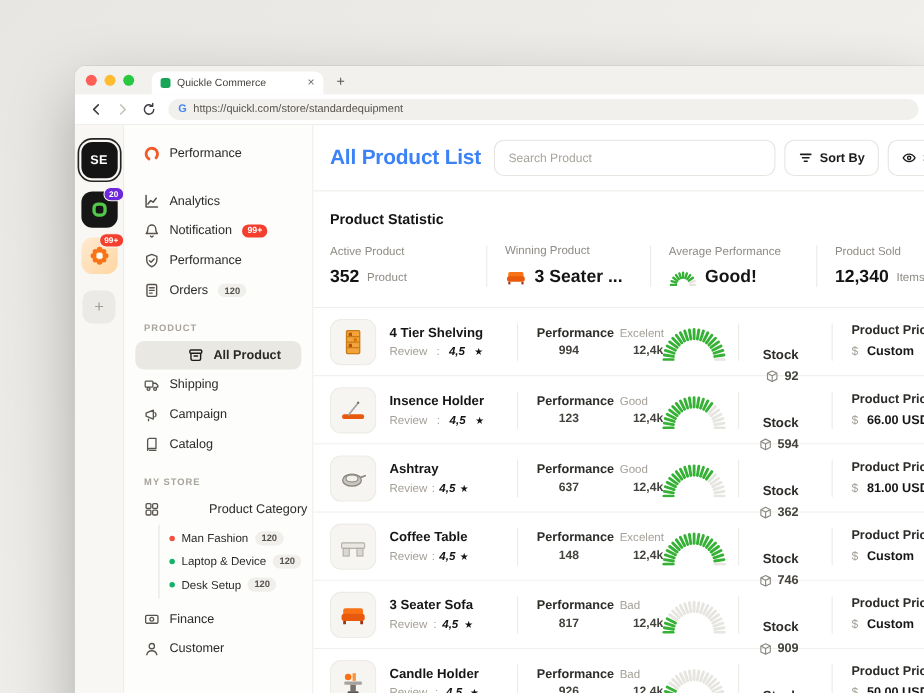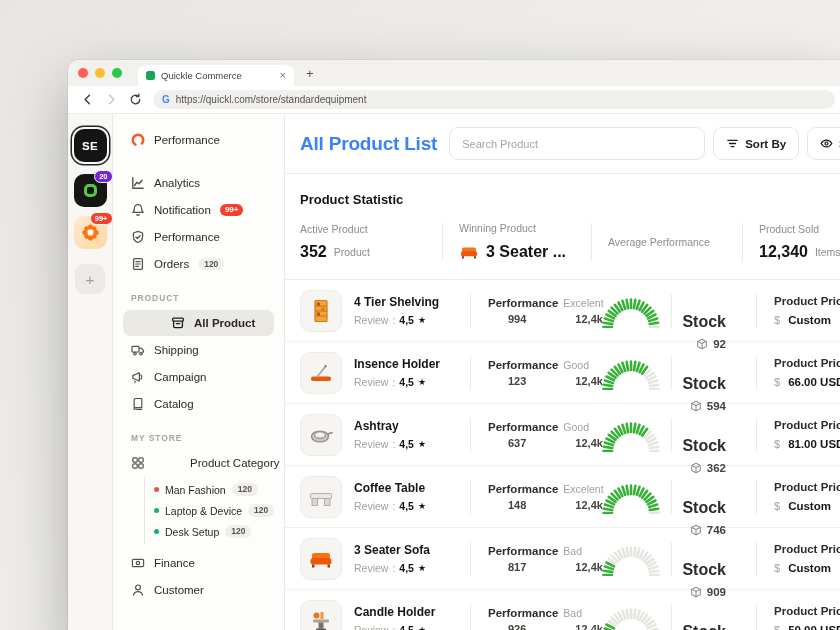--- a/index.html
+++ b/index.html
@@ -86,33 +86,33 @@
   .stat-div { width:1px; height:38px; background:#eceae5; margin:0 16px 0 12px; flex:none; }
   .stat-icon svg { display:block; }
   .w130{width:130px}.w120{width:120px}.w122{width:122px}
   
   .table { flex:1; overflow:hidden; }
   .prow { display:flex; align-items:center; height:62px; border-bottom:1px solid #f1f0ec; padding-left:15px; width:650px; }
   .col-product { width:170px; display:flex; align-items:center; gap:12px; flex:none; }
   .prod-img { width:42px; height:42px; border-radius:10px; background:#f6f5f1; border:1px solid #ecebe6;
               display:flex; align-items:center; justify-content:center; flex:none; }
   .prod-name { font-size:12px; font-weight:700; color:#161616; margin-bottom:5px; white-space:nowrap; }
-  .prod-review { font-size:10.5px; color:#a5a199; display:flex; gap:4px; align-items:center; white-space:nowrap; }
-  .rv-val { color:#141414; font-weight:700; }
+  .prod-review { font-size:10.5px; color:#a5a199; display:flex; gap:4px; align-items:center; white-space:nowrap;justify-content:space-between; }
+  .rv-val { color:#141414; font-weight:700;font-style:italic; }
   .rv-star { color:#141414; font-size:9px; }
   .row-div { width:1px; height:34px; background:#eceae5; flex:none; }
   .col-perf { width:120px; padding-left:17px; flex:none; }
   .perf-line1 { font-size:11.5px; font-weight:700; color:#2d2c29; display:flex; gap:5px; align-items:baseline; white-space:nowrap; }
   .perf-grade { font-size:10.5px; color:#a5a199; font-weight:400; }
   .perf-line2 { margin-top:4px; display:flex; align-items:center; gap:20px; font-size:11px; font-weight:700; color:#44423d; white-space:nowrap; }
   .perf-line2 svg { width:12px; height:12px; }
   .m2 { margin-left:9px; }
   .col-gauge { width:80px; display:flex; justify-content:center; flex:none; }
   .col-stock { width:84px; display:flex; flex-direction:column; align-items:flex-end; padding-right:30px; flex:none; }
-  .stock-label { font-size:16px; font-weight:700; color:#2d2c29; margin-bottom:7px;margin-top:41px; }
+  .stock-label { font-size:12px; font-weight:700; color:#2d2c29; margin-bottom:7px;margin-top:41px; }
   .stock-val { display:flex; align-items:center; gap:5px; font-size:11.5px; font-weight:700; color:#44423d; }
   .stock-val svg { width:12px; height:12px; }
   .col-price { width:155px; padding-left:17px; flex:none; }
   .price-label { font-size:11.5px; font-weight:700; color:#2d2c29; margin-bottom:7px; white-space:nowrap; }
   .price-val { display:flex; align-items:center; gap:8px; font-size:11.5px; font-weight:700; color:#161616; white-space:nowrap; }
   .currency { color:#a5a199; font-weight:400; font-size:11px; }
 </style>
 </head>
 <body>
 
@@ -334,20 +334,38 @@
                     <rect x="4" y="18.5" width="2.5" height="3" fill="#9a3412"></rect>
                     <rect x="19.5" y="18.5" width="2.5" height="3" fill="#9a3412"></rect>
                   </svg>
                 </span>
                 <span>3 Seater ...</span>
               </div>
           </div>
           <div class="stat-div"></div>
           <div class="stat w122">
             <div class="stat-label">Average Performance</div>
+            <div class="stat-value">
+                <span class="stat-icon" id="avg-gauge-slot">
+                  <svg width="26" height="16">
+                    <line x1="6.50" y1="15.00" x2="2.00" y2="15.00" stroke="#35b135" stroke-width="2.2" stroke-linecap="round"></line>
+                    <line x1="6.82" y1="12.99" x2="2.54" y2="11.60" stroke="#35b135" stroke-width="2.2" stroke-linecap="round"></line>
+                    <line x1="7.74" y1="11.18" x2="4.10" y2="8.53" stroke="#35b135" stroke-width="2.2" stroke-linecap="round"></line>
+                    <line x1="9.18" y1="9.74" x2="6.53" y2="6.10" stroke="#35b135" stroke-width="2.2" stroke-linecap="round"></line>
+                    <line x1="10.99" y1="8.82" x2="9.60" y2="4.54" stroke="#35b135" stroke-width="2.2" stroke-linecap="round"></line>
+                    <line x1="13.00" y1="8.50" x2="13.00" y2="4.00" stroke="#35b135" stroke-width="2.2" stroke-linecap="round"></line>
+                    <line x1="15.01" y1="8.82" x2="16.40" y2="4.54" stroke="#35b135" stroke-width="2.2" stroke-linecap="round"></line>
+                    <line x1="16.82" y1="9.74" x2="19.47" y2="6.10" stroke="#35b135" stroke-width="2.2" stroke-linecap="round"></line>
+                    <line x1="18.26" y1="11.18" x2="21.90" y2="8.53" stroke="#35b135" stroke-width="2.2" stroke-linecap="round"></line>
+                    <line x1="19.18" y1="12.99" x2="23.46" y2="11.60" stroke="#e6e5e0" stroke-width="2.2" stroke-linecap="round"></line>
+                    <line x1="19.50" y1="15.00" x2="24.00" y2="15.00" stroke="#e6e5e0" stroke-width="2.2" stroke-linecap="round"></line>
+                  </svg>
+                </span>
+                <span>Good!</span>
+              </div>
           </div>
           <div class="stat-div"></div>
           <div class="stat">
             <div class="stat-label">Product Sold</div>
             <div class="stat-value">
                 <span>12,340</span>
                 <span class="stat-suffix">Items</span>
               </div>
           </div>
         </div>

